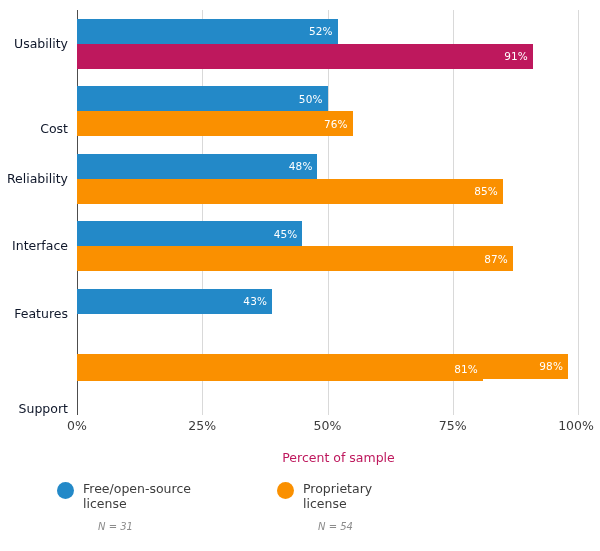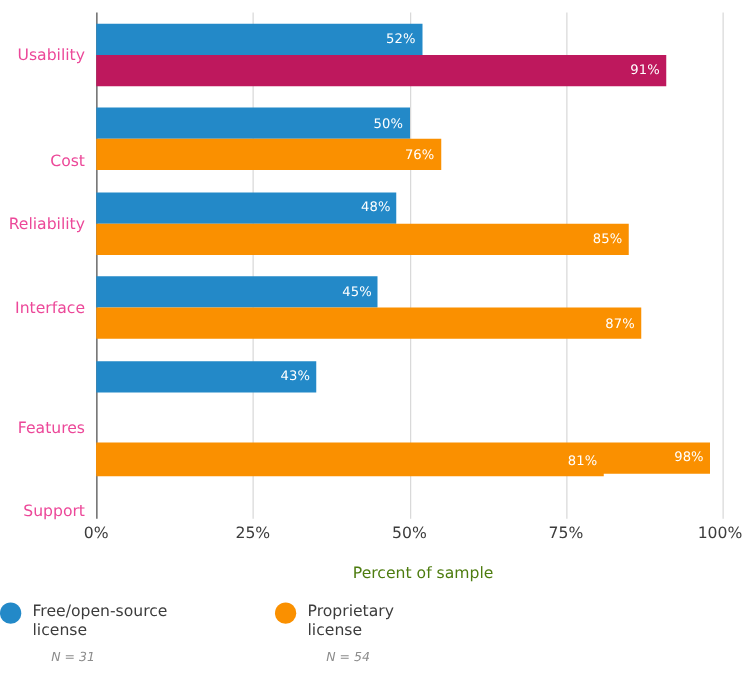--- a/index.html
+++ b/index.html
@@ -91,21 +91,21 @@
     top: 10px;
     width: 68px;
     height: 405px;
   }
   .ylabel {
     position: absolute;
     right: 0;
     width: 68px;
     text-align: right;
     font-size: 12.5px;
-    color: #ec4899;
+    color: #0f172a;
     white-space: nowrap;
   }
 
   
   .xticks {
     position: absolute;
     left: 77px;
     top: 418px;
     width: 501px;
     height: 20px;
@@ -121,31 +121,31 @@
 
   .xaxis-title {
     position: absolute;
     left: 0;
     top: 450px;
     width: 600px;
     padding-left: 77px;
     box-sizing: border-box;
     text-align: center;
     font-size: 12.5px;
-    color: #4d7c0f;
+    color: #be185d;
   }
 
   
   .legend {
     position: absolute;
     left: 0;
     top: 481px;
     width: 484px;
     display: flex;
-    justify-content: flex-start;
+    justify-content: center;
     gap: 70px;
   }
   .legend-item {
     display: flex;
     flex-direction: column;
     width: 150px;
   }
   .legend-main {
     display: flex;
     align-items: flex-start;
@@ -174,21 +174,21 @@
 </head>
 <body>
 
 <div id="chart-root">
 
   <div class="ylabels">
       <div class="ylabel" style="top: 25.75px;">Usability</div>
       <div class="ylabel" style="top: 111px; padding-left: 12px;">Cost</div>
       <div class="ylabel" style="top: 160.75px;">Reliability</div>
       <div class="ylabel" style="top: 228.25px;">Interface</div>
-      <div class="ylabel" style="top: 295.75px; margin-top: 28px;">Features</div>
+      <div class="ylabel" style="top: 295.75px;">Features</div>
       <div class="ylabel" style="top: 363.25px; margin-top: 28px;">Support</div>
     </div>
 
   <div class="plot-area">
     <div class="gridlines">
         <div class="gridline axis-zero" style="left: 0px;"></div>
         <div class="gridline" style="left: 125.25px;"></div>
         <div class="gridline" style="left: 250.5px;"></div>
         <div class="gridline" style="left: 375.75px;"></div>
         <div class="gridline" style="left: 501px;"></div>
@@ -237,21 +237,21 @@
             </div>
           </div>
           <div class="bar-track">
             <div class="bar" style="width: 435.87px; background: rgb(250, 144, 0);">
               <span class="bar-label">87%</span>
             </div>
           </div>
         </div>
         <div class="cat-row" style="top: 278.75px;">
           <div class="bar-track">
-            <div class="bar" style="width: 176px; background: rgb(35, 137, 200);">
+            <div class="bar" style="width: 195px; background: rgb(35, 137, 200);">
               <span class="bar-label">43%</span>
             </div>
           </div>
           <div class="bar-track">
             <div class="bar" style="width: 490.98px; background: rgb(250, 144, 0); margin-top: 40px;">
               <span class="bar-label">98%</span>
             </div>
           </div>
         </div>
         <div class="cat-row" style="top: 346.25px;">

